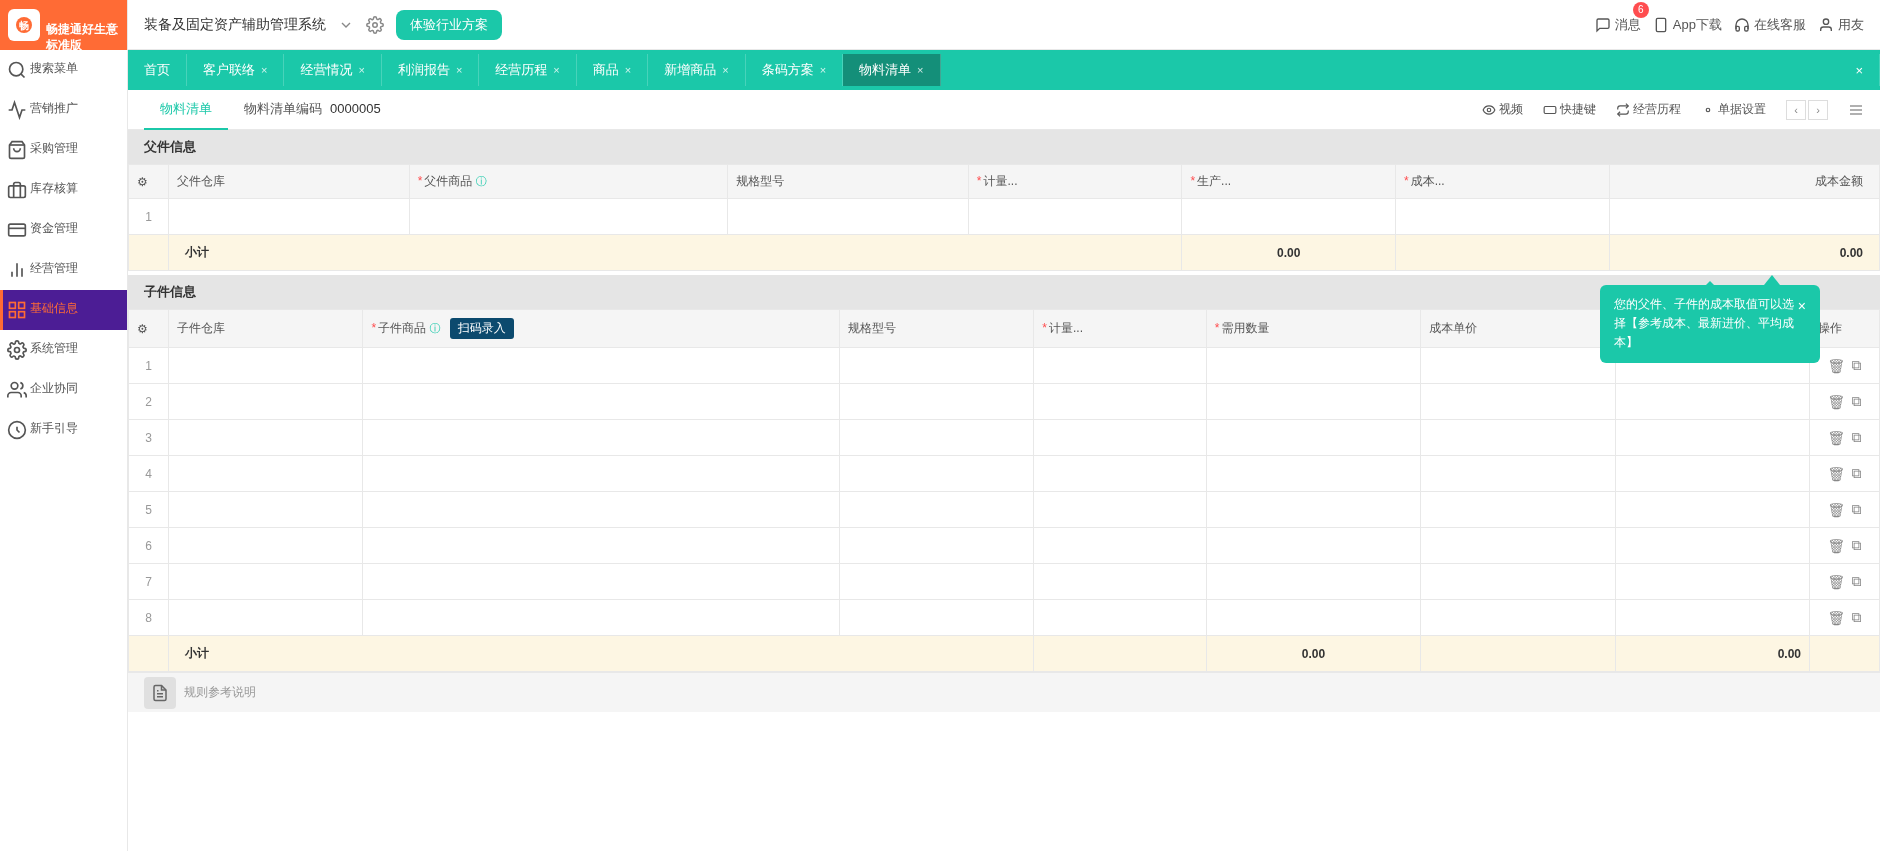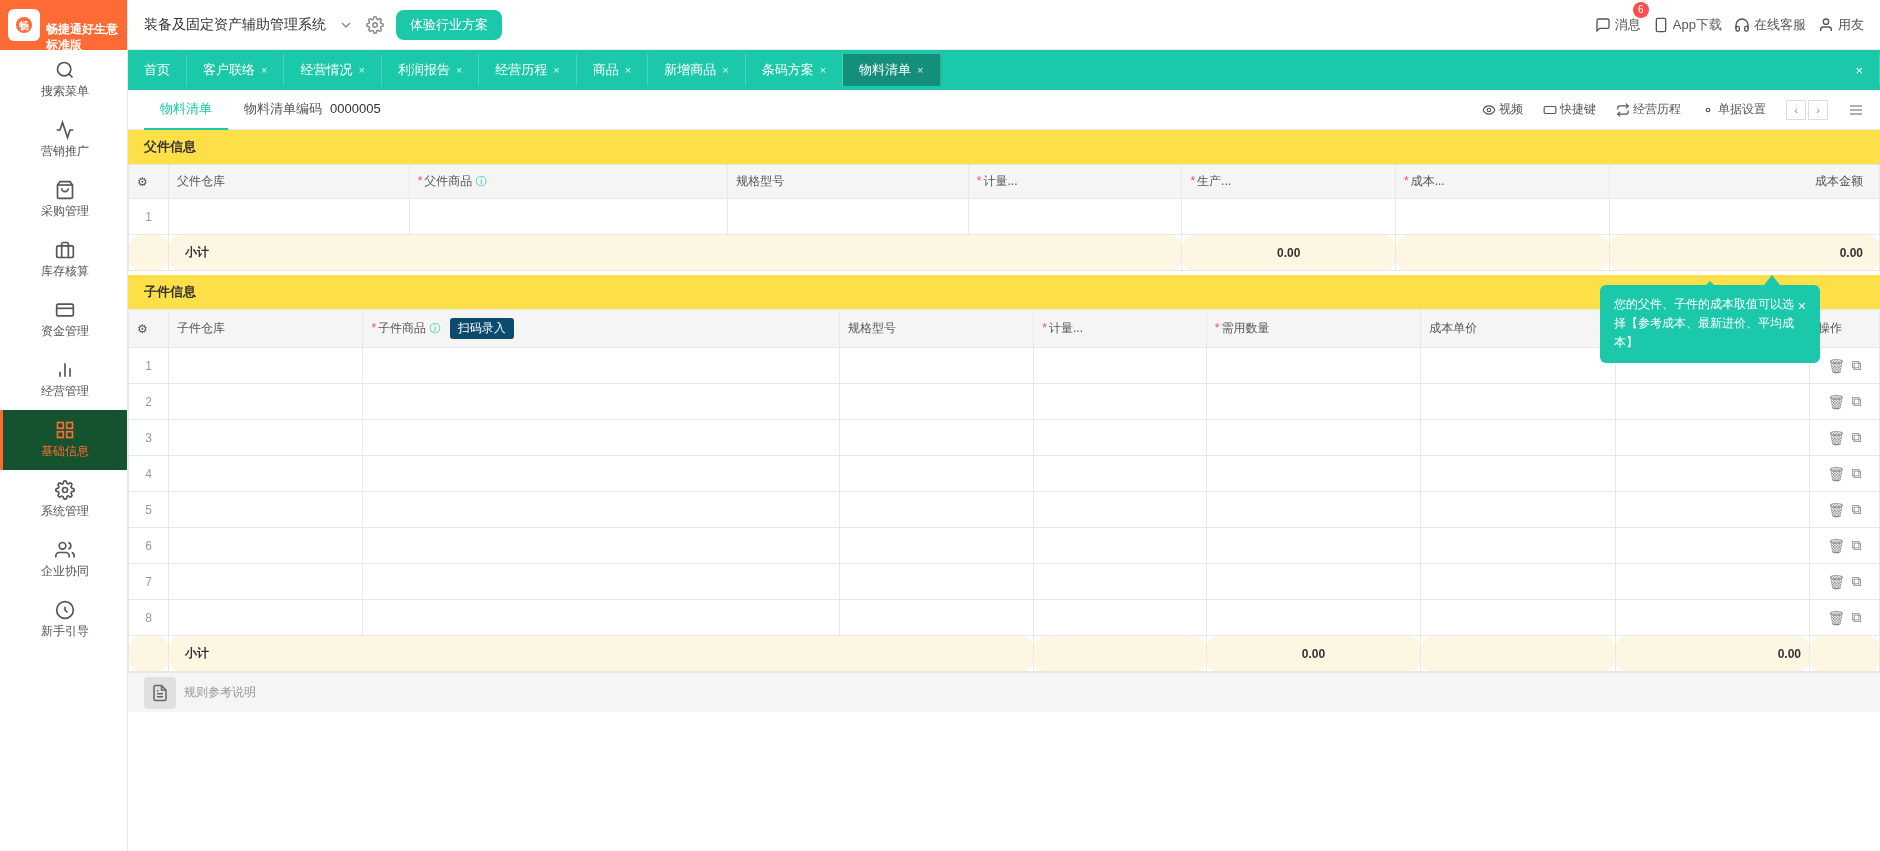--- a/index.html
+++ b/index.html
@@ -28,30 +28,29 @@
       height: 32px;
       background: #fff;
       border-radius: 6px;
       display: flex;
       align-items: center;
       justify-content: center;
     }
     .sidebar-logo-text { font-size: 12px; font-weight: bold; line-height: 1.3; margin-top: 25px; }
     .sidebar-item {
       display: flex;
-      flex-direction: column;
-      align-items: center;
+      flex-direction: row;
       padding: 10px 4px;
       cursor: pointer;
       color: #555;
       font-size: 12px;
       gap: 3px;
       border-left: 3px solid transparent;
     }
-    .sidebar-item.active { color: #ff6b35; background: #14532d; border-left-color: #ff6b35; font-family: Liberation Serif, serif; }
+    .sidebar-item.active { color: #ff6b35; background: #4c1d95; border-left-color: #ff6b35; font-family: Liberation Serif, serif; }
     .sidebar-item svg { width: 20px; height: 20px; }
 
     
     .topbar {
       background: #fff;
       height: 50px;
       display: flex;
       align-items: center;
       padding: 0 16px;
       border-bottom: 1px solid #e8e8e8;
@@ -168,21 +167,21 @@
       background: #fff;
       padding: 0;
     }
 
     
     .section-title {
       padding: 8px 16px;
       font-size: 13px;
       font-weight: bold;
       color: #333;
-      background: #fde047;
+      background: #e5e5e5;
     }
 
     
     .data-table {
       width: 100%;
       border-collapse: collapse;
       font-size: 12px;
     }
     .data-table th {
       background: #f5f5f5;
@@ -195,21 +194,20 @@
     }
     .data-table td {
       border: 1px solid #e8e8e8;
       padding: 6px 8px;
       color: #333;
       height: 36px;
     }
     .data-table tr.subtotal td {
       background: #fdf6e3;
       font-weight: bold;
-      border-radius: 13px;
     }
     .data-table .row-num {
       color: #999;
       text-align: center;
       width: 40px;
     }
     .required-star { color: #ff4d4f; margin-right: 2px; }
     .col-setting { width: 40px; text-align: center; }
     .col-actions { width: 70px; text-align: center; }
 

